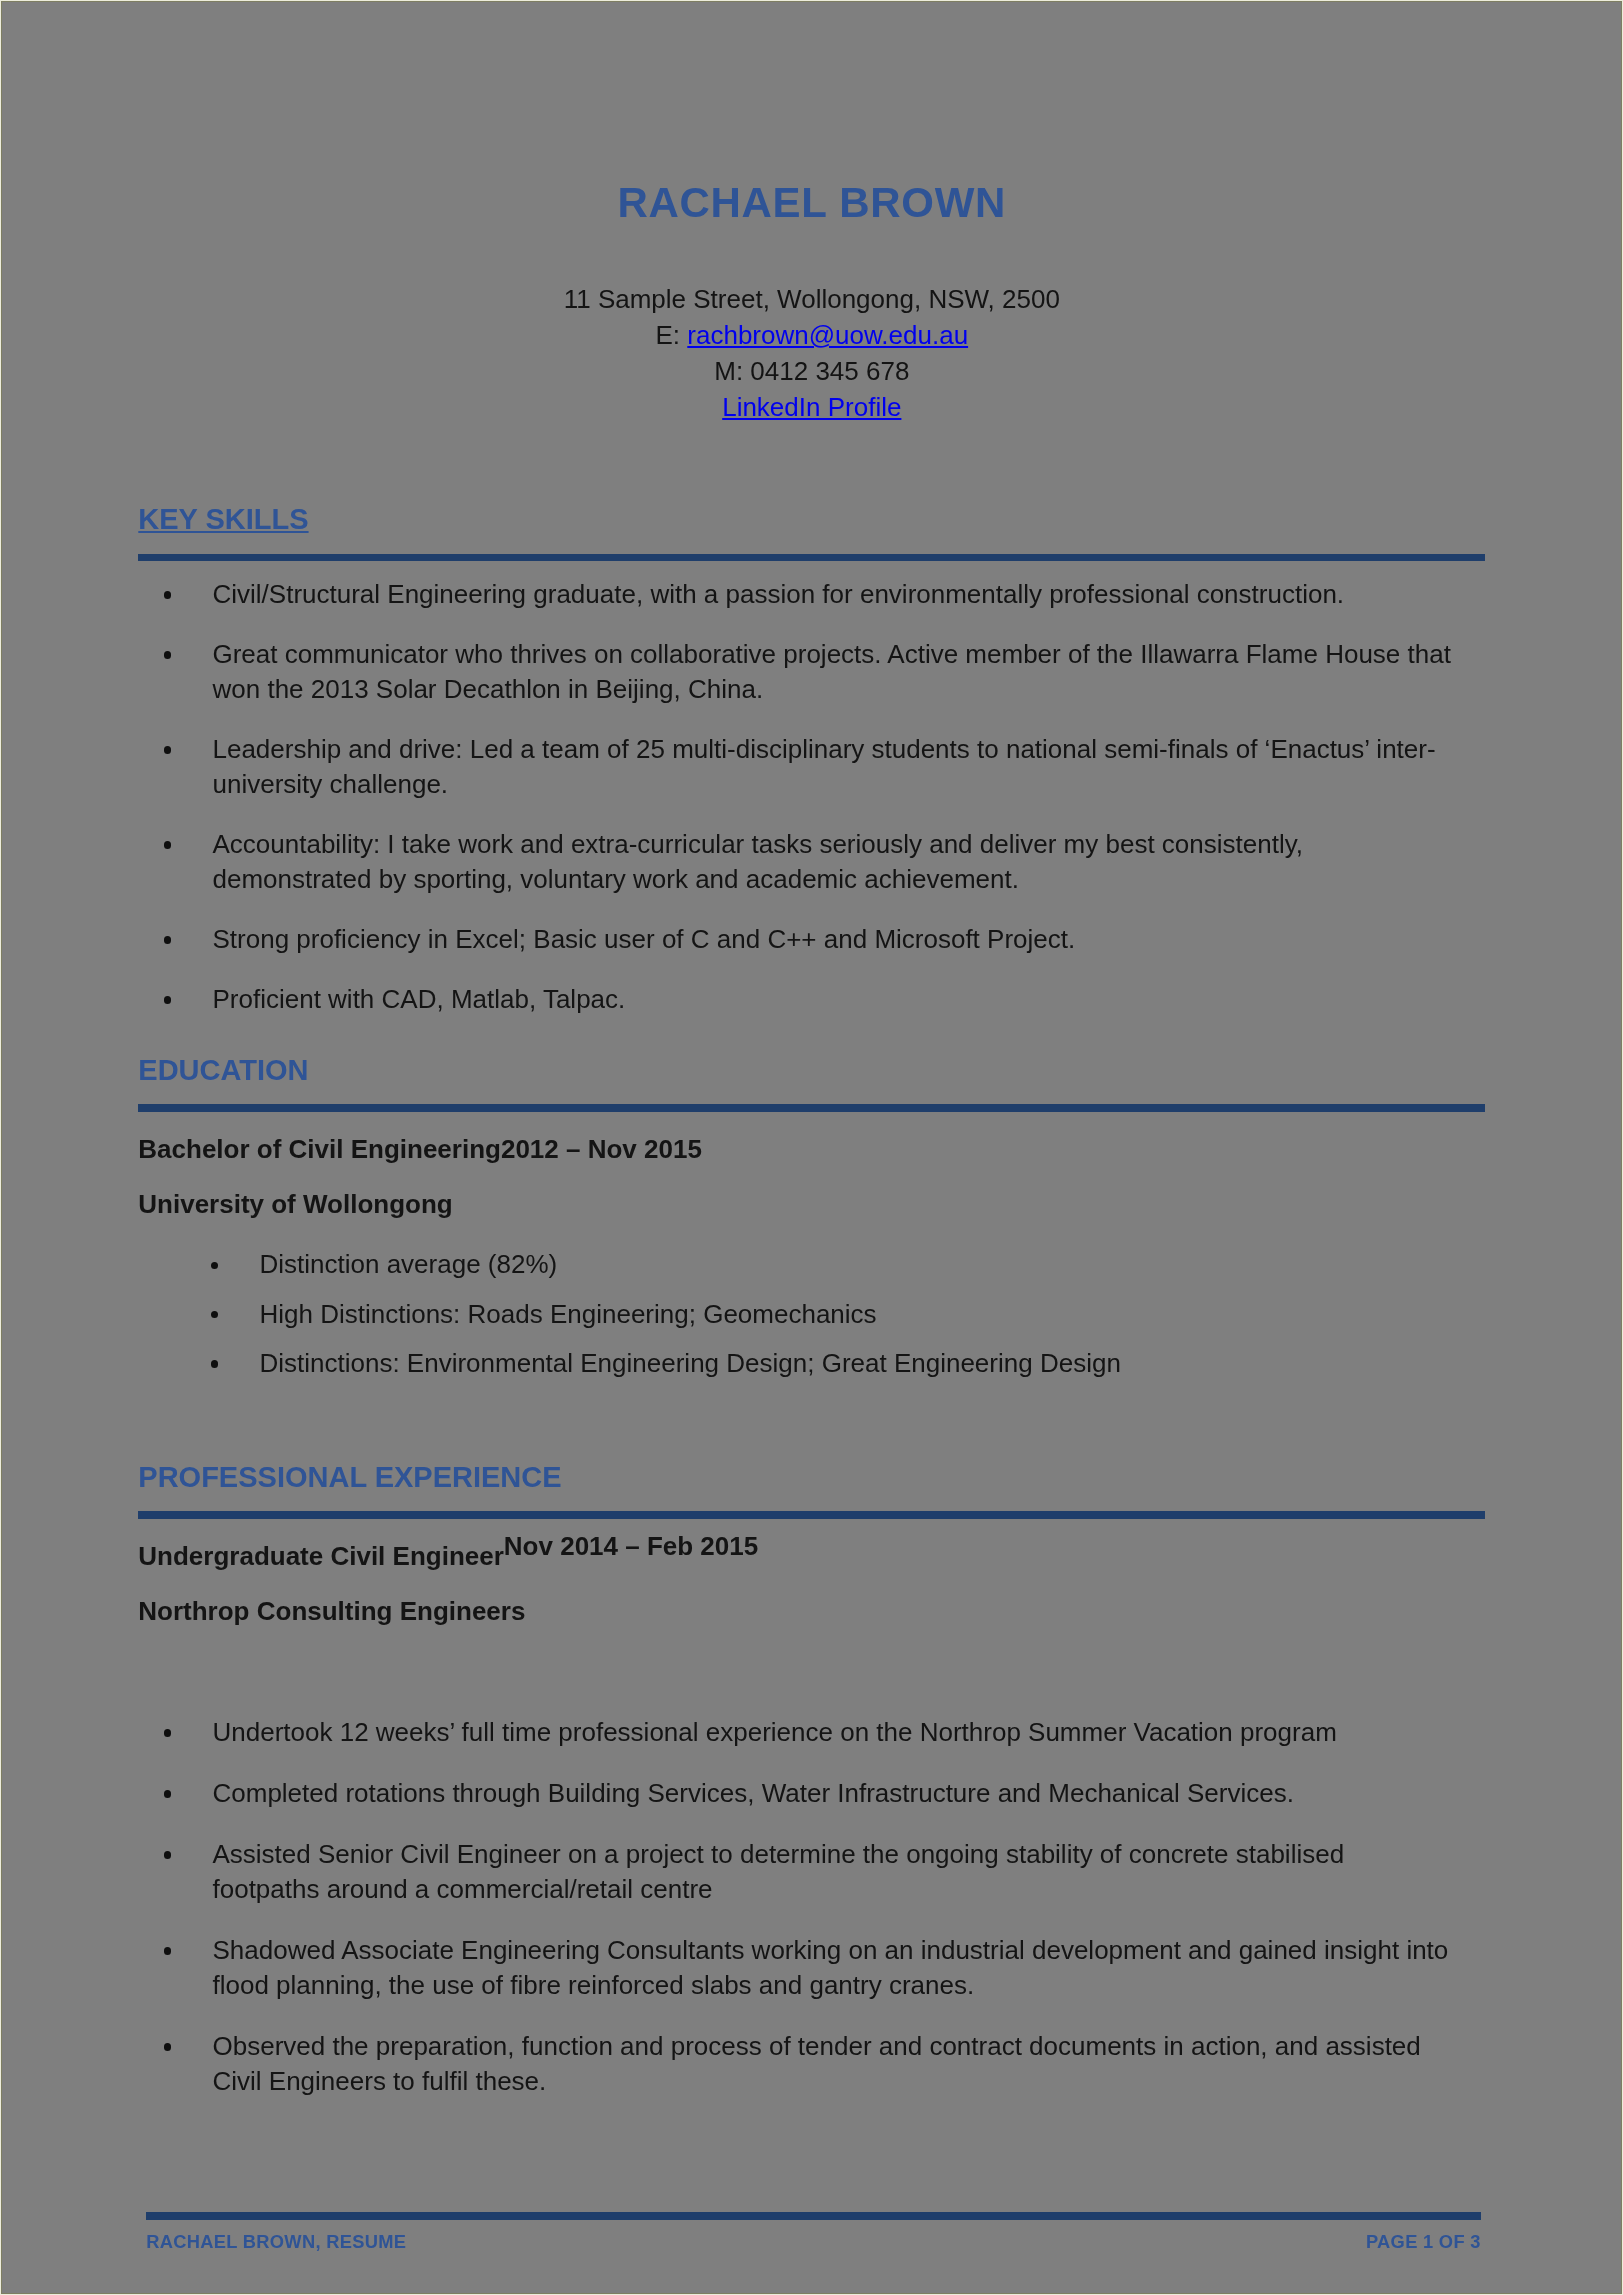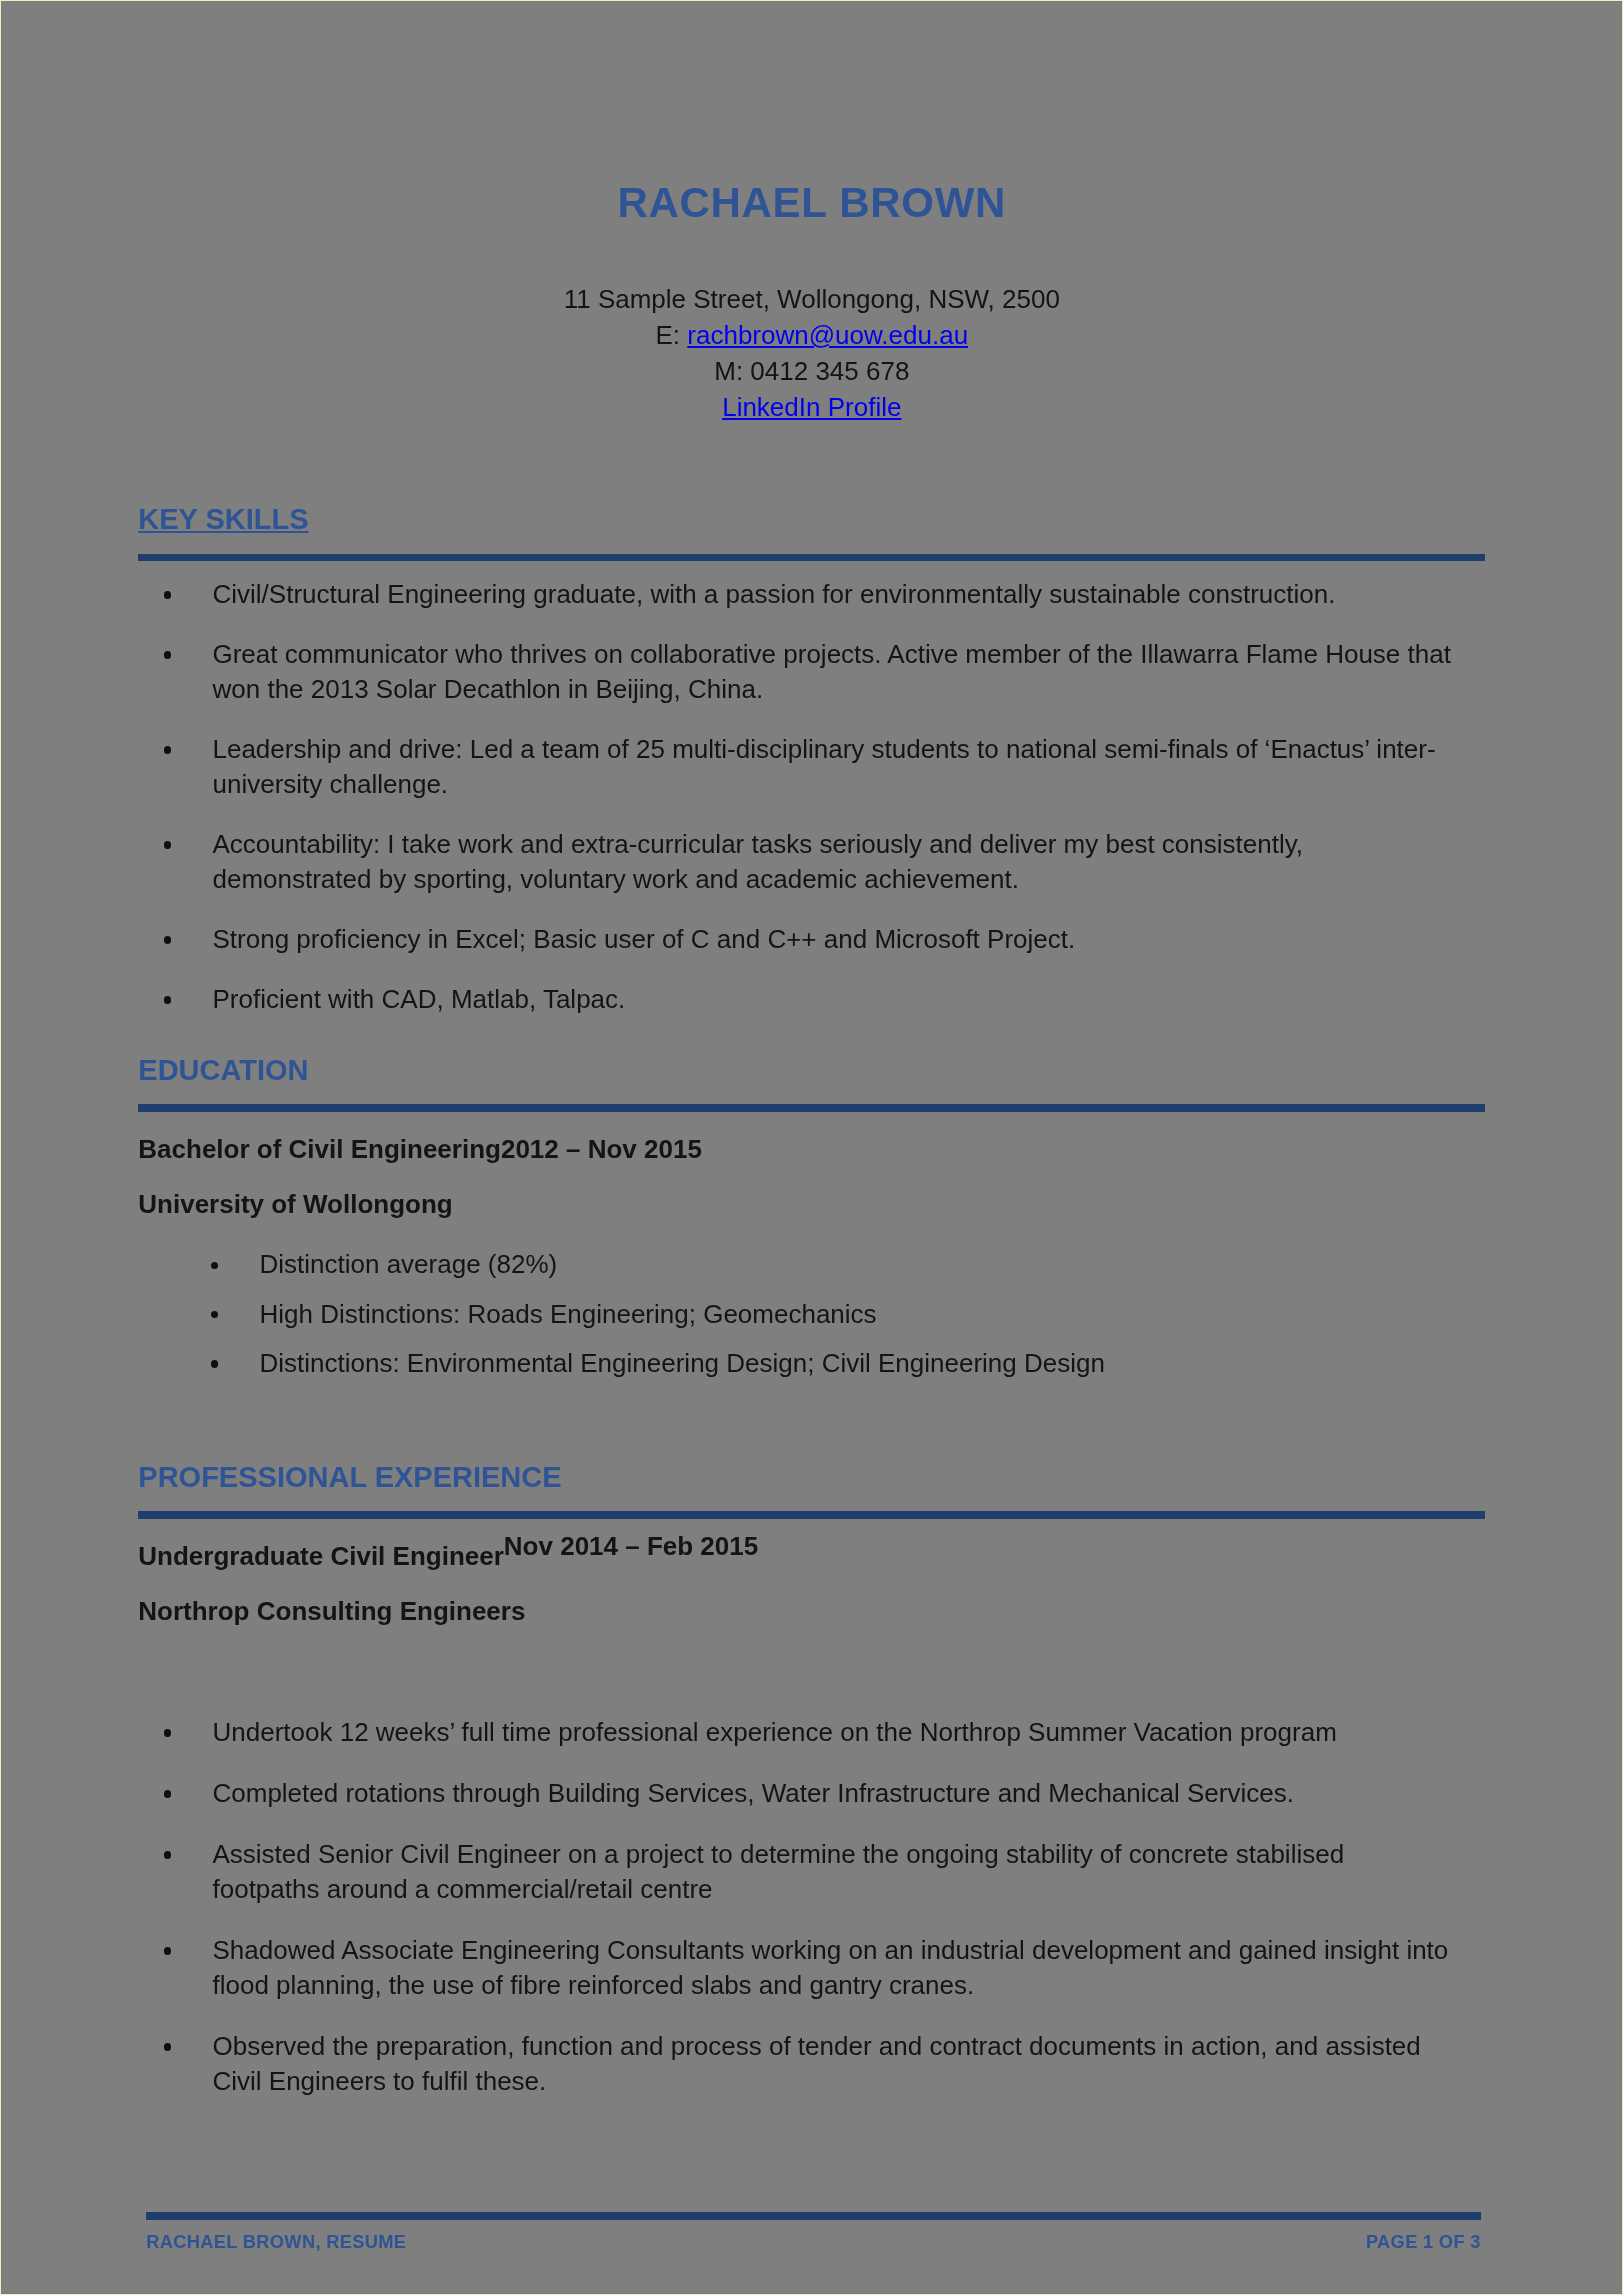--- a/index.html
+++ b/index.html
@@ -156,21 +156,21 @@
         <div>M: 0412 345 678</div>
         <div><a class="doc-link">LinkedIn Profile</a></div>
       </div>
 
       <section class="skills">
         <h2 class="sec-heading">KEY SKILLS</h2>
         <div class="rule"></div>
         <ul class="bullets">
           <li>
               <span class="dot"></span>
-              <span>Civil/Structural Engineering graduate, with a passion for environmentally sustainable construction.</span>
+              <span>Civil/Structural Engineering graduate, with a passion for environmentally professional construction.</span>
             </li>
           <li>
               <span class="dot"></span>
               <span>Great communicator who thrives on collaborative projects. Active member of the Illawarra Flame House that won the 2013 Solar Decathlon in Beijing, China.</span>
             </li>
           <li>
               <span class="dot"></span>
               <span>Leadership and drive: Led a team of 25 multi-disciplinary students to national semi-finals of ‘Enactus’ inter-university challenge.</span>
             </li>
           <li>
@@ -200,21 +200,21 @@
           <li>
               <span class="dot"></span>
               <span>Distinction average (82%)</span>
             </li>
           <li>
               <span class="dot"></span>
               <span>High Distinctions: Roads Engineering; Geomechanics</span>
             </li>
           <li>
               <span class="dot"></span>
-              <span>Distinctions: Environmental Engineering Design; Civil Engineering Design</span>
+              <span>Distinctions: Environmental Engineering Design; Great Engineering Design</span>
             </li>
         </ul>
       </section>
 
       <section class="experience">
         <h2 class="sec-heading">PROFESSIONAL EXPERIENCE</h2>
         <div class="rule"></div>
         <div class="entry-row">
           <div class="entry-title">Undergraduate Civil Engineer</div>
           <div class="entry-dates">Nov 2014 – Feb 2015</div>

